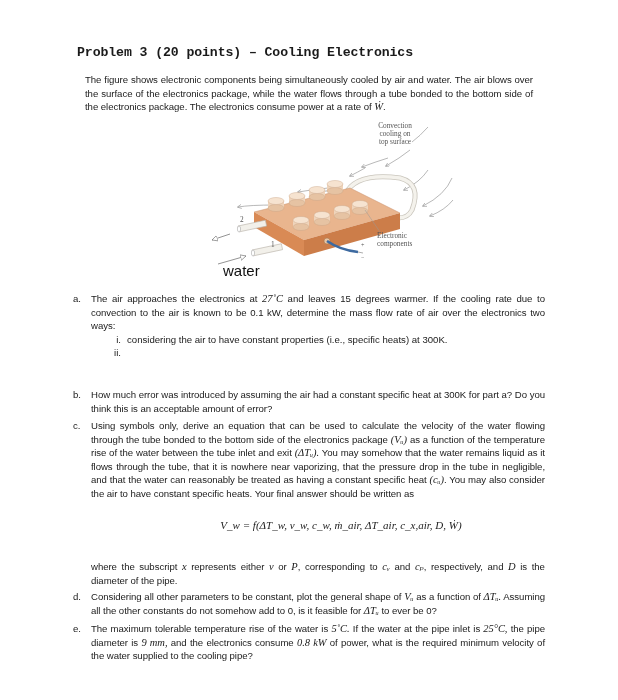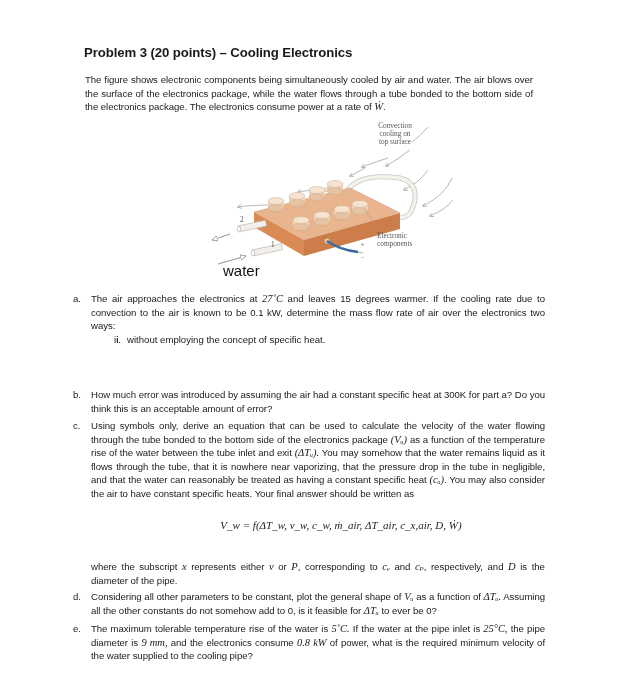--- a/index.html
+++ b/index.html
@@ -15,25 +15,25 @@
       font-family: "Liberation Sans", "DejaVu Sans", sans-serif;
       color: #1a1a1a;
     }
     .page {
       position: absolute;
       left: 73px;
       top: 44px;
       width: 472px;
     }
     .title {
-      font-family: Liberation Sans, sans-serif;
+      font-family: Liberation Mono, monospace;
       font-weight: bold;
       font-size: 13.2px;
       line-height: 17px;
-      margin: 0 0 3px 11px;
+      margin: 0 0 3px 4px;
       letter-spacing: -0.1px;
     }
     .para {
       font-size: 9.6px;
       line-height: 13.6px;
       margin: 12px;
       text-align: justify;
       letter-spacing: -0.05px;
     }
     .m {
@@ -237,24 +237,24 @@
   <p class="item">
     <span class="lbl">a.</span>
     <span>The air approaches the electronics at</span>
     <span class="m">27˚C</span>
     <span>and leaves 15 degrees warmer. If the cooling rate due to</span>
     <span>convection to the air is known to be 0.1 kW, determine the mass flow rate of air over the electronics</span>
     <span>two ways:</span>
   </p>
   <p class="sub">
     <span class="lbl">i.</span>
+    <span>considering the air to have constant properties (i.e., specific heats) at 300K.</span>
   </p>
   <p class="sub">
     <span class="lbl">ii.</span>
-    <span>without employing the concept of specific heat.</span>
   </p>
 </div>
 
 <div class="list" style="top:388px;">
   <p class="item">
     <span class="lbl">b.</span>
     <span>How much error was introduced by assuming the air had a constant specific heat at 300K for part a?</span>
     <span>Do you think this is an acceptable amount of error?</span>
   </p>
 </div>

